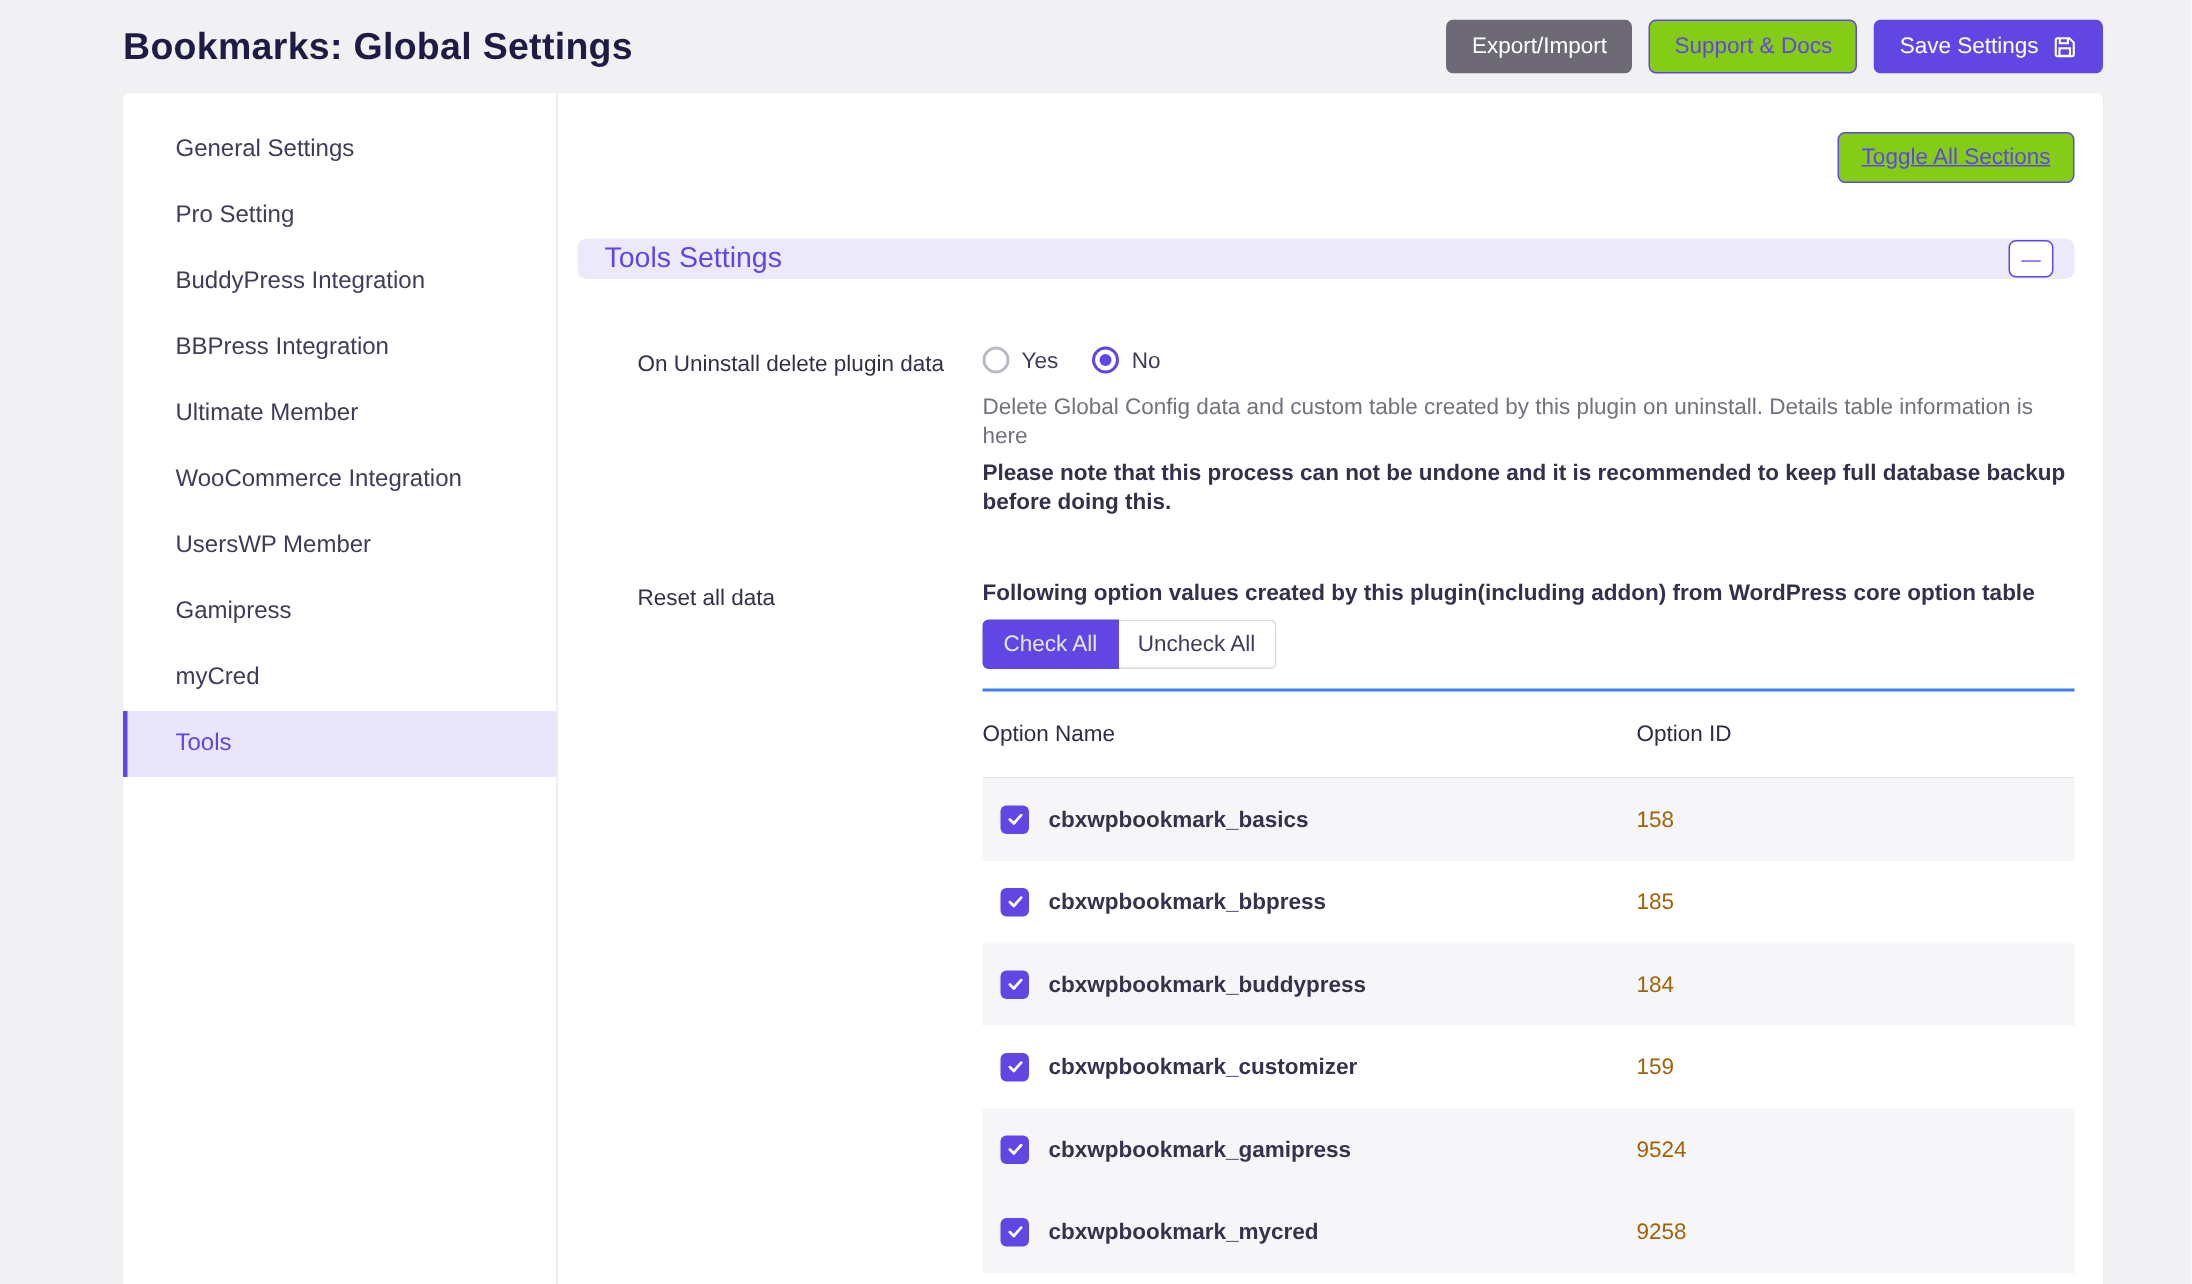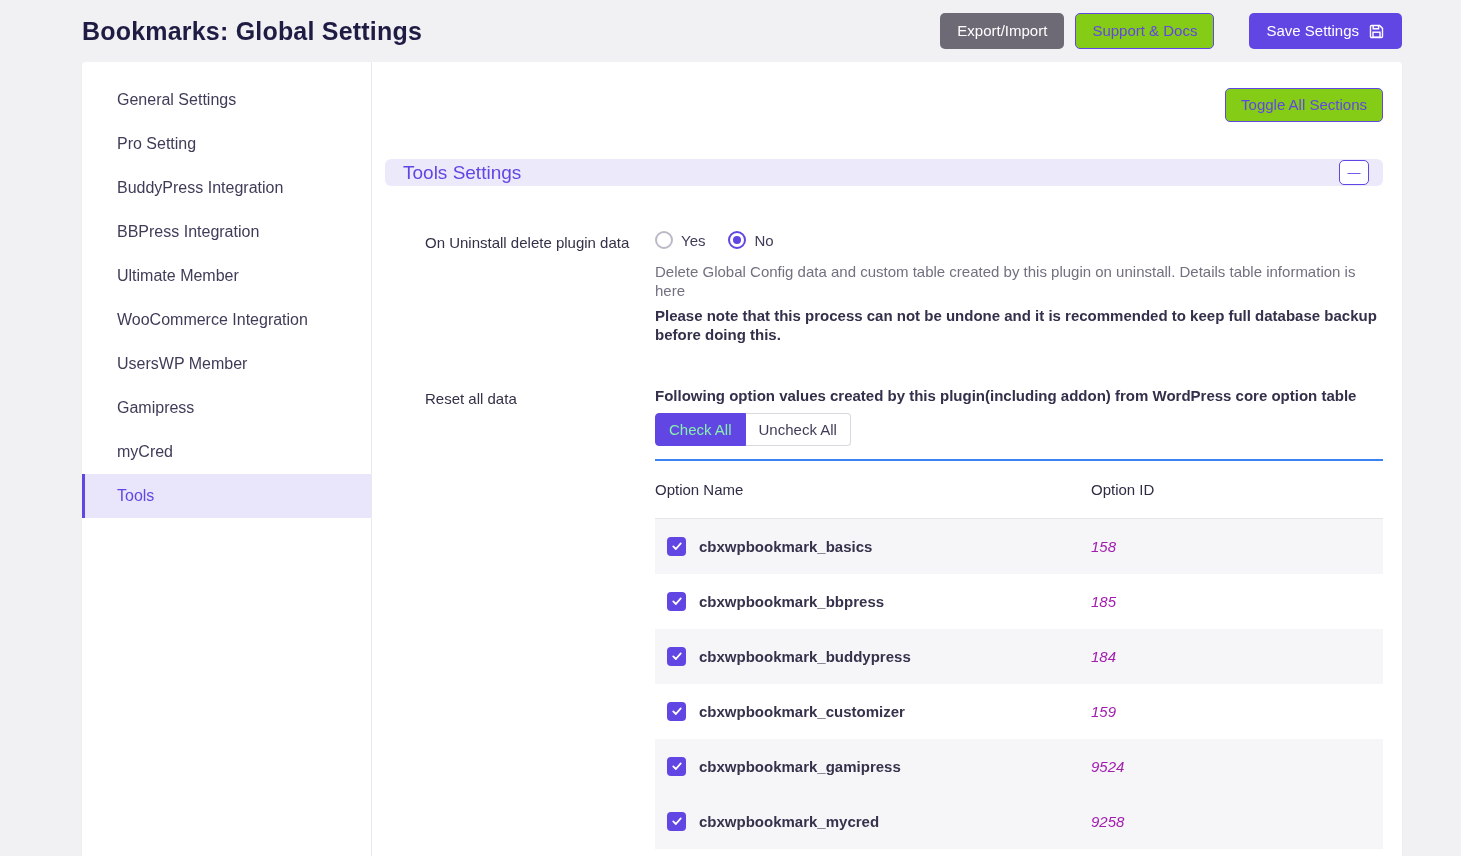--- a/index.html
+++ b/index.html
@@ -18,21 +18,21 @@
   }
   .page-title { font-size:25px; font-weight:700; color:#1f1c44; letter-spacing:.2px; }
   .topbar-actions { display:flex; align-items:center; gap:11px; }
   .btn {
     font-family:inherit; font-size:15px; border-radius:5px;
     padding:8px 16px; cursor:pointer; border:1px solid transparent;
     line-height:1.2;
   }
   .btn-gray { background:#6d6a76; color:#fff; }
   .btn-outline { background:#84cc16; color:var(--accent); border-color:var(--accent); }
-  .btn-primary { background:var(--accent); color:#fff; display:flex; align-items:center; gap:9px;margin-left:24px; }
+  .btn-primary { background:var(--accent); color:#fff; display:flex; align-items:center; gap:9px; }
   .save-icon { display:block; }
 
   
   .card {
     margin:0 59px 0 82px;
     background:#fff; border-radius:4px;
     box-shadow:0 1px 2px rgba(30,25,70,.05);
     display:flex; height:920px;
   }
   
@@ -40,21 +40,21 @@
   .nav-item {
     height:44px; display:flex; align-items:center;
     padding-left:32px; font-size:16px; color:#3f3c58;
     border-left:3px solid transparent; cursor:pointer;
   }
   .nav-item.active { background:#e9e6fb; color:var(--accent); border-left-color:var(--accent); }
 
   
   .content { flex:1; padding:26px 19px 0 13px; min-width:0; }
   .content-top { display:flex; justify-content:flex-end; }
-  .toggle-all { padding:7px 15px; }
+  .toggle-all { padding:7px 15px;text-decoration:underline; }
 
   .section-header {
     margin-top:37px; height:27px;
     background:#ece9fb; border-radius:6px;
     display:flex; align-items:center; justify-content:space-between;
     padding:0 14px 0 18px; cursor:pointer;
   }
   .section-title { color:var(--accent); font-size:19px; }
   .collapse-btn {
     width:30px; height:25px; background:#fff; color:var(--accent);
@@ -73,21 +73,21 @@
   .radio-circle { width:18px; height:18px; border-radius:50%; border:2px solid #bcbac8; background:#fff; flex-shrink:0; }
   .radio-circle.checked { border-color:var(--accent); position:relative; }
   .radio-circle.checked::after { content:''; position:absolute; inset:3px; border-radius:50%; background:var(--accent); }
 
   .desc { margin-top:14px; font-size:15px; color:#73707f; line-height:1.25; max-width:752px; }
   .warn { margin-top:5px; font-size:15px; font-weight:700; color:#32304a; line-height:1.3; max-width:760px; }
 
   .reset-heading { font-size:15px; font-weight:700; color:#32304a; }
   .btn-group { display:inline-flex; margin-top:9px; }
   .check-all {
-    background:var(--accent); color:#86efac; border:1px solid var(--accent);
+    background:var(--accent); color:#e5e5e5; border:1px solid var(--accent);
     border-radius:4px 0 0 4px; padding:7px 13px; font-size:15px;
     cursor:pointer; font-family:inherit;
   }
   .uncheck-all {
     background:#fff; color:#3f3c58; border:1px solid #d9d8e0; border-left:none;
     border-radius:0 4px 4px 0; padding:7px 13px; font-size:15px;
     cursor:pointer; font-family:inherit;
   }
 
   .options-table { margin-top:13px; border-top:2px solid #3b82f6; }
@@ -99,21 +99,21 @@
   }
   .table-row { display:grid; grid-template-columns:436px 1fr; height:55px; align-items:center; font-size:15px; }
   .table-row.odd { background:#f6f6f9; }
   .row-name-cell { display:flex; align-items:center; gap:13px; padding-left:12px; min-width:0; }
   .checkbox {
     width:19px; height:19px; border-radius:4px; background:var(--accent);
     display:flex; align-items:center; justify-content:center;
     cursor:pointer; flex-shrink:0;
   }
   .opt-name { font-weight:700; color:#35324c; }
-  .opt-id { color:#a21caf;font-style:italic; }
+  .opt-id { color:#a16207; }
 </style>
 </head>
 <body>
 
 <header class="topbar">
   <h1 class="page-title">Bookmarks: Global Settings</h1>
   <div class="topbar-actions">
     <button class="btn btn-gray">Export/Import</button>
     <button class="btn btn-outline">Support &amp; Docs</button>
     <button class="btn btn-primary">

